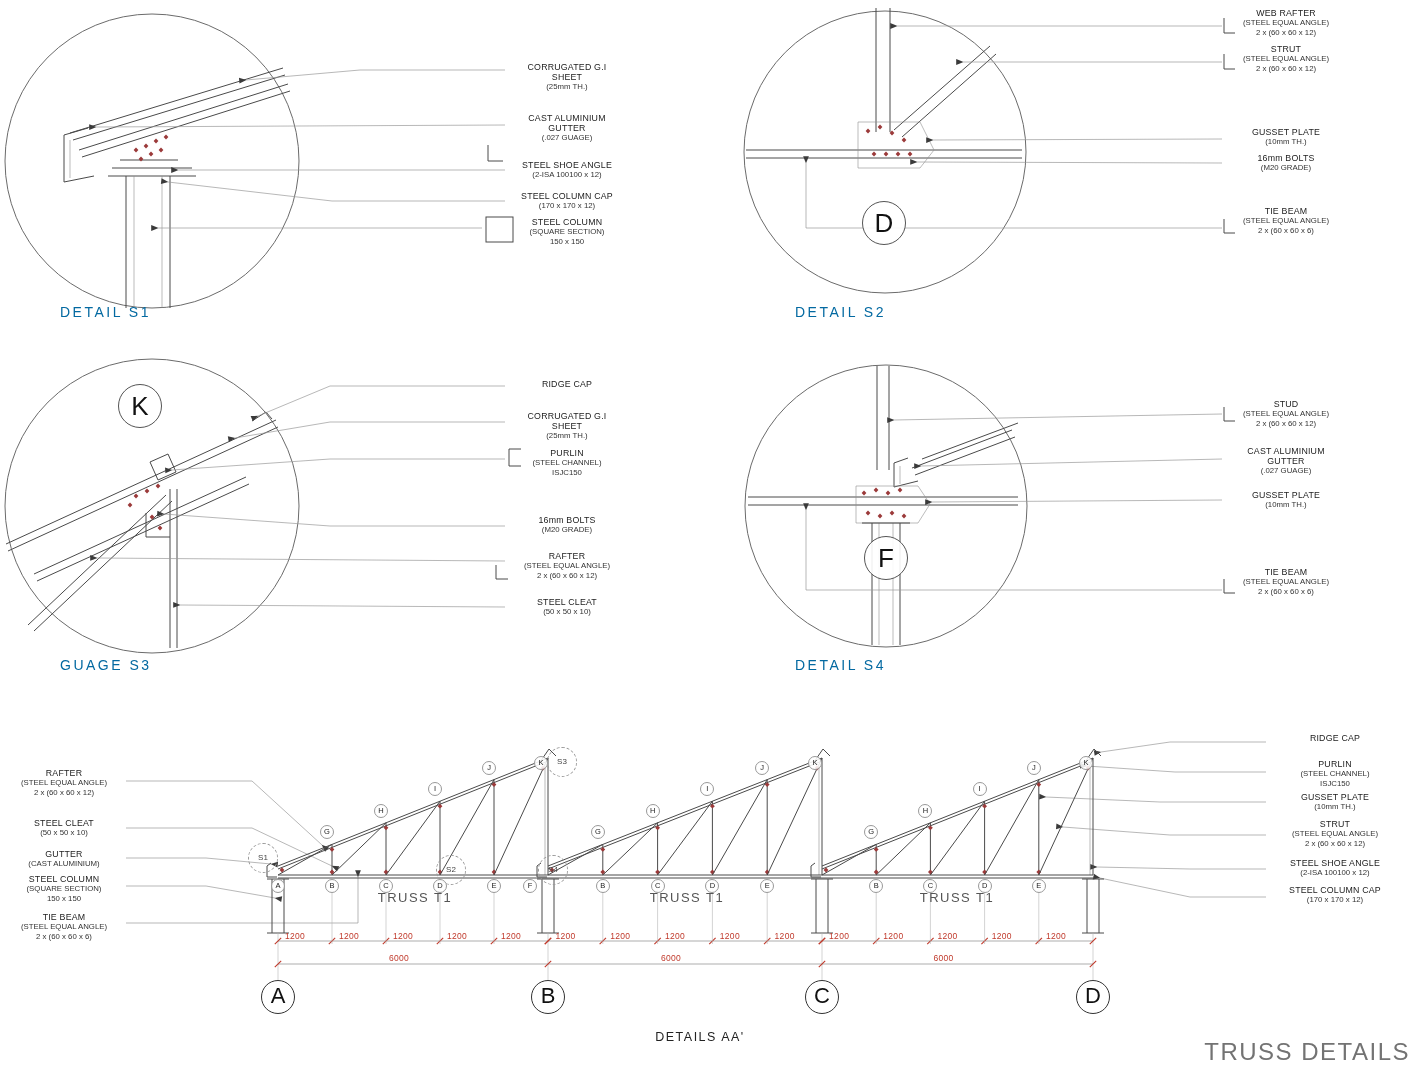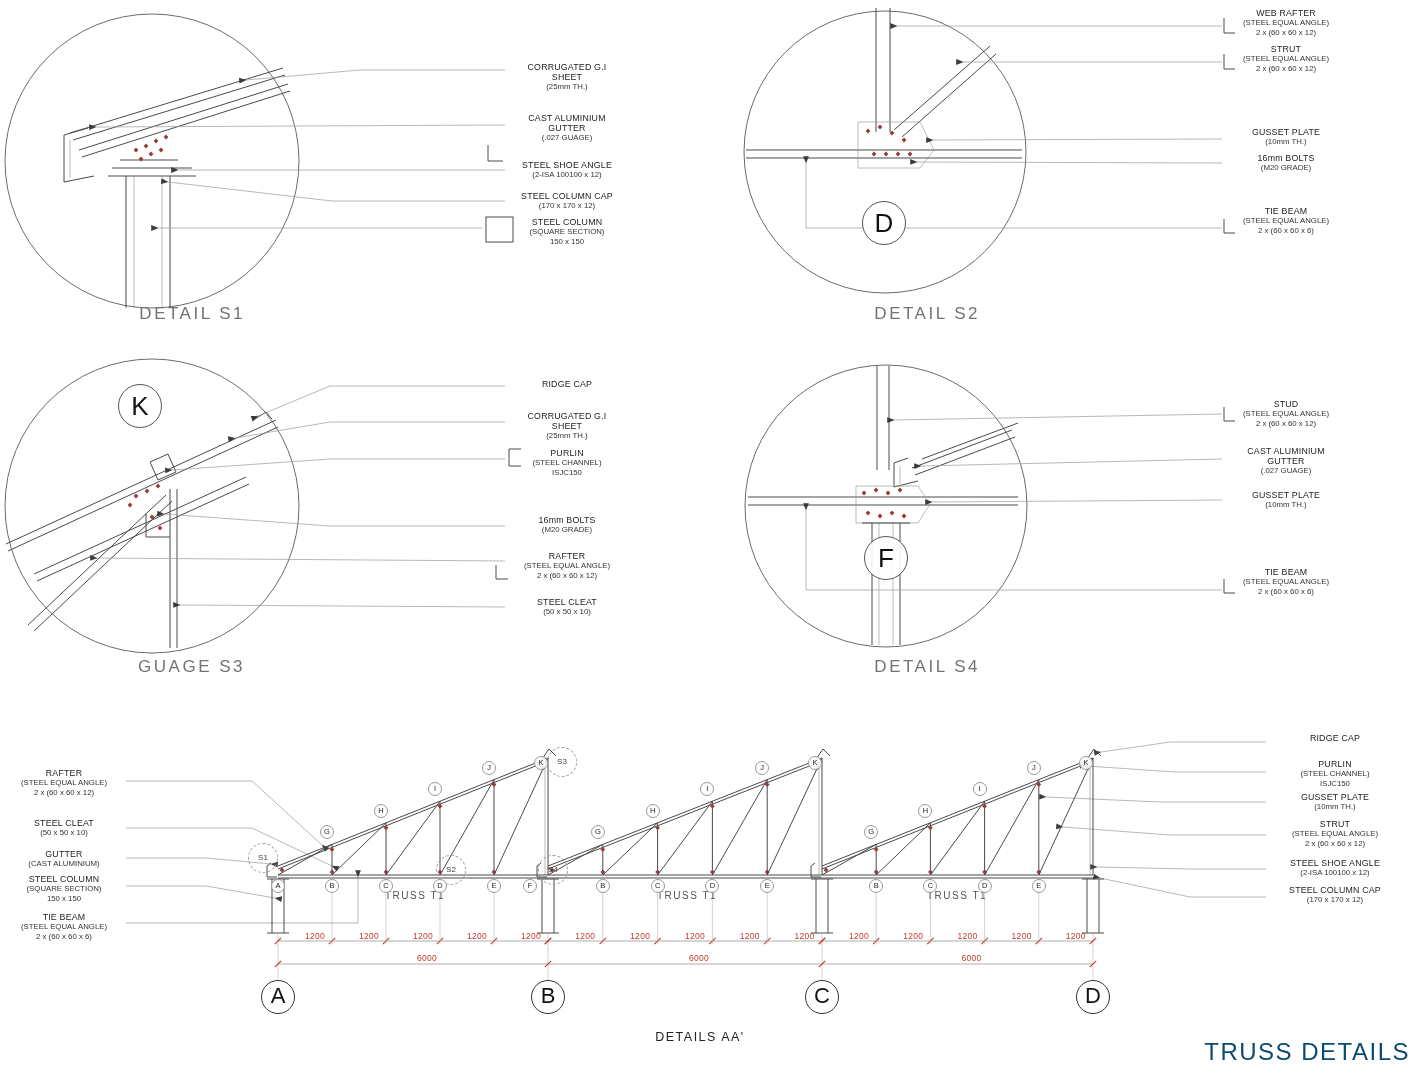--- a/index.html
+++ b/index.html
@@ -13,33 +13,33 @@
   .c{stroke:#4a4a4a;stroke-width:1;fill:none}
   .t2{stroke:#8f8f8f;stroke-width:.6;fill:none}
   .circ{stroke:#6b6b6b;stroke-width:1;fill:none}
   .ldr{stroke:#9a9a9a;stroke-width:.7;fill:none}
   .ext{stroke:#b5b5b5;stroke-width:.6}
   .dim{stroke:#8a8a8a;stroke-width:.7}
   
   .lbl{position:absolute;text-align:center;line-height:10px;color:#222}
   .lbl .t{font-size:8.8px;letter-spacing:.2px}
   .lbl .sub{font-size:7.8px;color:#333}
-  .title{position:absolute;width:185px;text-align:right;font-size:17px;letter-spacing:2.5px;color:#737373}
+  .title{position:absolute;width:185px;text-align:left;font-size:14px;letter-spacing:2.5px;color:#0369a1}
   .node{position:absolute;width:14px;height:14px;border:1px solid #999;border-radius:50%;
         font-size:7.5px;line-height:12px;text-align:center;color:#222;background:rgba(255,255,255,.88)}
   .bignode{position:absolute;width:44px;height:44px;border:1px solid #555;border-radius:50%;
         font-size:26px;line-height:42px;text-align:center;color:#111;background:rgba(255,255,255,.9)}
   .marker{position:absolute;width:30px;height:30px;border:1px dashed #999;border-radius:50%;
         font-size:8px;line-height:28px;text-align:center;color:#444}
   .bubble{position:absolute;width:34px;height:34px;border:1.4px solid #333;border-radius:50%;
         font-size:22px;line-height:30px;text-align:center;color:#111;background:#fff}
-  .dimtxt{position:absolute;color:#c0392b;font-size:8.5px;text-align:right;letter-spacing:.3px}
-  .trusslbl{position:absolute;width:104px;font-size:10px;letter-spacing:1.5px;color:#555;text-align:center}
+  .dimtxt{position:absolute;color:#c0392b;font-size:8.5px;text-align:left;letter-spacing:.3px}
+  .trusslbl{position:absolute;width:104px;font-size:13px;letter-spacing:1.5px;color:#555;text-align:center}
   .sectitle{position:absolute;left:600px;top:1030px;width:200px;font-size:12.5px;letter-spacing:1.5px;text-align:center;color:#222}
-  .sheettitle{position:absolute;left:1150px;top:1038px;width:260px;font-size:24px;letter-spacing:1.5px;text-align:right;color:#0c4a6e}
+  .sheettitle{position:absolute;left:1150px;top:1038px;width:260px;font-size:24px;letter-spacing:1.5px;text-align:right;color:#737373}
 </style>
 </head>
 <body>
 
 <div class="sheet">
 
   <svg width="1424" height="1080" viewBox="0 0 1424 1080">
     <defs>
       <path id="bolt" d="M0,-2.4 L2.4,0 L0,2.4 L-2.4,0 Z" fill="#9b3a3a"></path>
       <path id="tick" d="M-3.2,3.2 L3.2,-3.2" stroke="#c0392b" stroke-width="1.1"></path>

